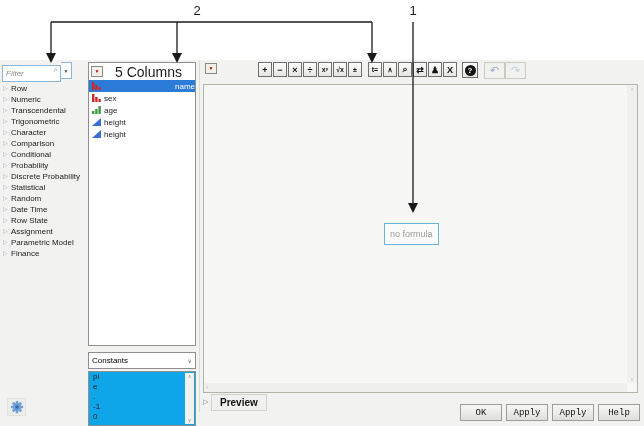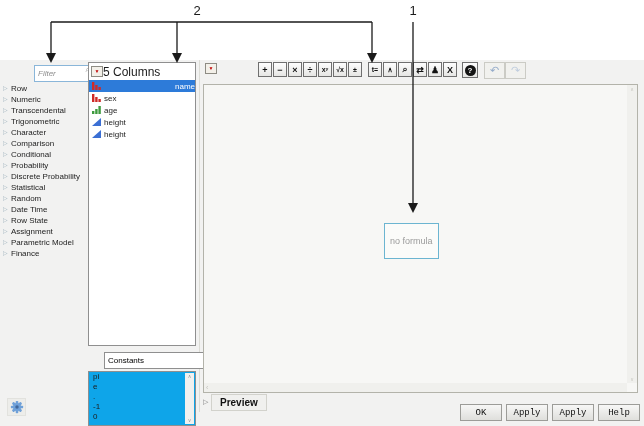--- a/index.html
+++ b/index.html
@@ -2,21 +2,21 @@
 <html><head>
 <meta charset="utf-8">
 <style>
   html,body { margin:0; padding:0; background:#fff; }
   .canvas { position:relative; width:644px; height:426px; background:#ffffff;
             font-family:"Liberation Sans", sans-serif; overflow:hidden; }
   .dialog { position:absolute; left:0; top:60px; width:644px; height:366px; background:#f2f2f1; }
   .vdivider { position:absolute; left:199px; top:0; width:1px; height:352px; background:#dcdcd6; }
 
   
-  .filter-wrap { position:absolute; left:2px; top:2px; width:70px; height:17px; display:flex;margin-left:32px; }
+  .filter-wrap { position:absolute; left:2px; top:2px; width:70px; height:17px; display:flex; }
   .filter-box { position:relative; flex:1; }
   .filter-box input { width:100%; height:17px; box-sizing:border-box; border:1px solid #8ab6d9;
                       background:#fff; font-family:"Liberation Sans",sans-serif; font-size:8px;
                       padding:0 13px 0 3px; outline:none; }
   .filter-box input::placeholder { font-style:italic; color:#8f8f8f; }
   .magnifier { position:absolute; right:3px; top:3px; font-size:8px; color:#8a8a8a; line-height:10px; }
   .filter-drop { width:11px; height:17px; box-sizing:border-box; border:1px solid #8ab6d9; border-left:none;
                  background:#fdfdfd; font-size:5px; color:#444; padding:0; display:flex; align-items:center; justify-content:center; cursor:default; }
   .func-list { position:absolute; left:3px; top:23px; width:90px; }
   .func-item { height:11px; line-height:11px; font-size:8px; color:#1c1c1c; display:flex; align-items:center; white-space:nowrap; }
@@ -24,28 +24,28 @@
   .gear-btn { position:absolute; left:7px; top:338px; width:19px; height:18px; border:1px solid #e2e2de;
               background:#ededea; padding:1px; display:flex; align-items:center; justify-content:center; }
 
   
   .columns-panel { position:absolute; left:88px; top:2px; width:108px; height:284px; background:#fff;
                    border:1px solid #8f8f8f; box-sizing:border-box; }
   .col-header { height:15px; display:flex; align-items:center; padding:1px 2px; }
   .rt-btn { width:12px; height:11px; box-sizing:border-box; border:1px solid #8e8c84; background:#f3f0e9;
             display:flex; align-items:center; justify-content:center; padding:0; }
   .rt-btn span { font-size:5px; color:#c00000; line-height:5px; }
-  .col-header .hdr-label { font-size:12px; margin-left:0; color:#1c1c1c; }
+  .col-header .hdr-label { font-size:14px; margin-left:12px; color:#1c1c1c; }
   .col-item { height:12px; display:flex; align-items:center; font-size:8px; color:#1c1c1c; padding-left:3px; }
   .col-item svg { margin-right:3px; flex:none; }
   .col-item.selected { background:#2d7bd9; color:#fff;justify-content:space-between; }
 
   
   .constants-select { position:absolute; left:88px; top:292px; width:108px; height:17px; box-sizing:border-box;
-                      background:#fff; border:1px solid #8f8f8f; display:flex; align-items:center; font-size:8px; padding:0 3px;margin-left:16px; }
+                      background:#fff; border:1px solid #8f8f8f; display:flex; align-items:center; font-size:8px; padding:0 3px; }
   .constants-select .chev { margin-left:auto; font-size:6px; color:#666; }
   .constants-list { position:absolute; left:88px; top:311px; width:108px; height:55px; box-sizing:border-box;
                     background:#0ea5e9; border:1px solid #8f8f8f; overflow:hidden; }
   .const-item { font-size:8px; line-height:10px; padding-left:4px; color:#1c1c1c; }
   .const-scroll { position:absolute; right:1px; top:1px; bottom:1px; width:9px; background:#f1f1ef;
                   display:flex; flex-direction:column; justify-content:space-between; align-items:center; }
   .const-scroll span { font-size:5px; color:#9a9a9a; line-height:7px; }
 
   
   .fmenu-btn { position:absolute; left:205px; top:3px; }
@@ -67,21 +67,21 @@
 
   .formula-panel { position:absolute; left:203px; top:24px; width:435px; height:309px; box-sizing:border-box;
                    background:#f7f7f5; border:1px solid #b3b3aa; }
   .v-scroll { position:absolute; right:0; top:0; bottom:9px; width:10px; background:#f0f0ed;
               display:flex; flex-direction:column; justify-content:space-between; align-items:center; }
   .v-scroll span { font-size:5px; color:#c8c8c2; line-height:8px; }
   .h-scroll { position:absolute; left:0; right:10px; bottom:0; height:9px; background:#f0f0ed;
               display:flex; align-items:center; padding-left:2px; }
   .h-scroll span { font-size:7px; color:#c2c2bc; line-height:9px; }
   .no-formula { position:absolute; left:180px; top:138px; border:1px solid #6cb5d1; background:#fbfbf9;
-                color:#9b9b9b; font-size:9px; padding:12px 5px; }
+                color:#9b9b9b; font-size:9px; padding:5px 5px; }
 
   .preview-disc { position:absolute; left:203px; top:338px; font-size:7px; color:#777; }
   .preview-btn { position:absolute; left:211px; top:334px; border:1px solid #d2d2cc; background:#f0f0ee;
                  font-size:10px; font-weight:bold; color:#111; padding:2px 8px; }
 
   .dlg-buttons { position:absolute; right:4px; top:344px; display:flex; gap:4px; }
   .dlg-buttons button { width:42px; height:17px; box-sizing:border-box; border:1px solid #9c9c98;
                         background:linear-gradient(#f7f7f6,#dfdfdc); font-family:Liberation Mono, monospace;
                         font-size:9px; color:#111; padding:0; }
 

